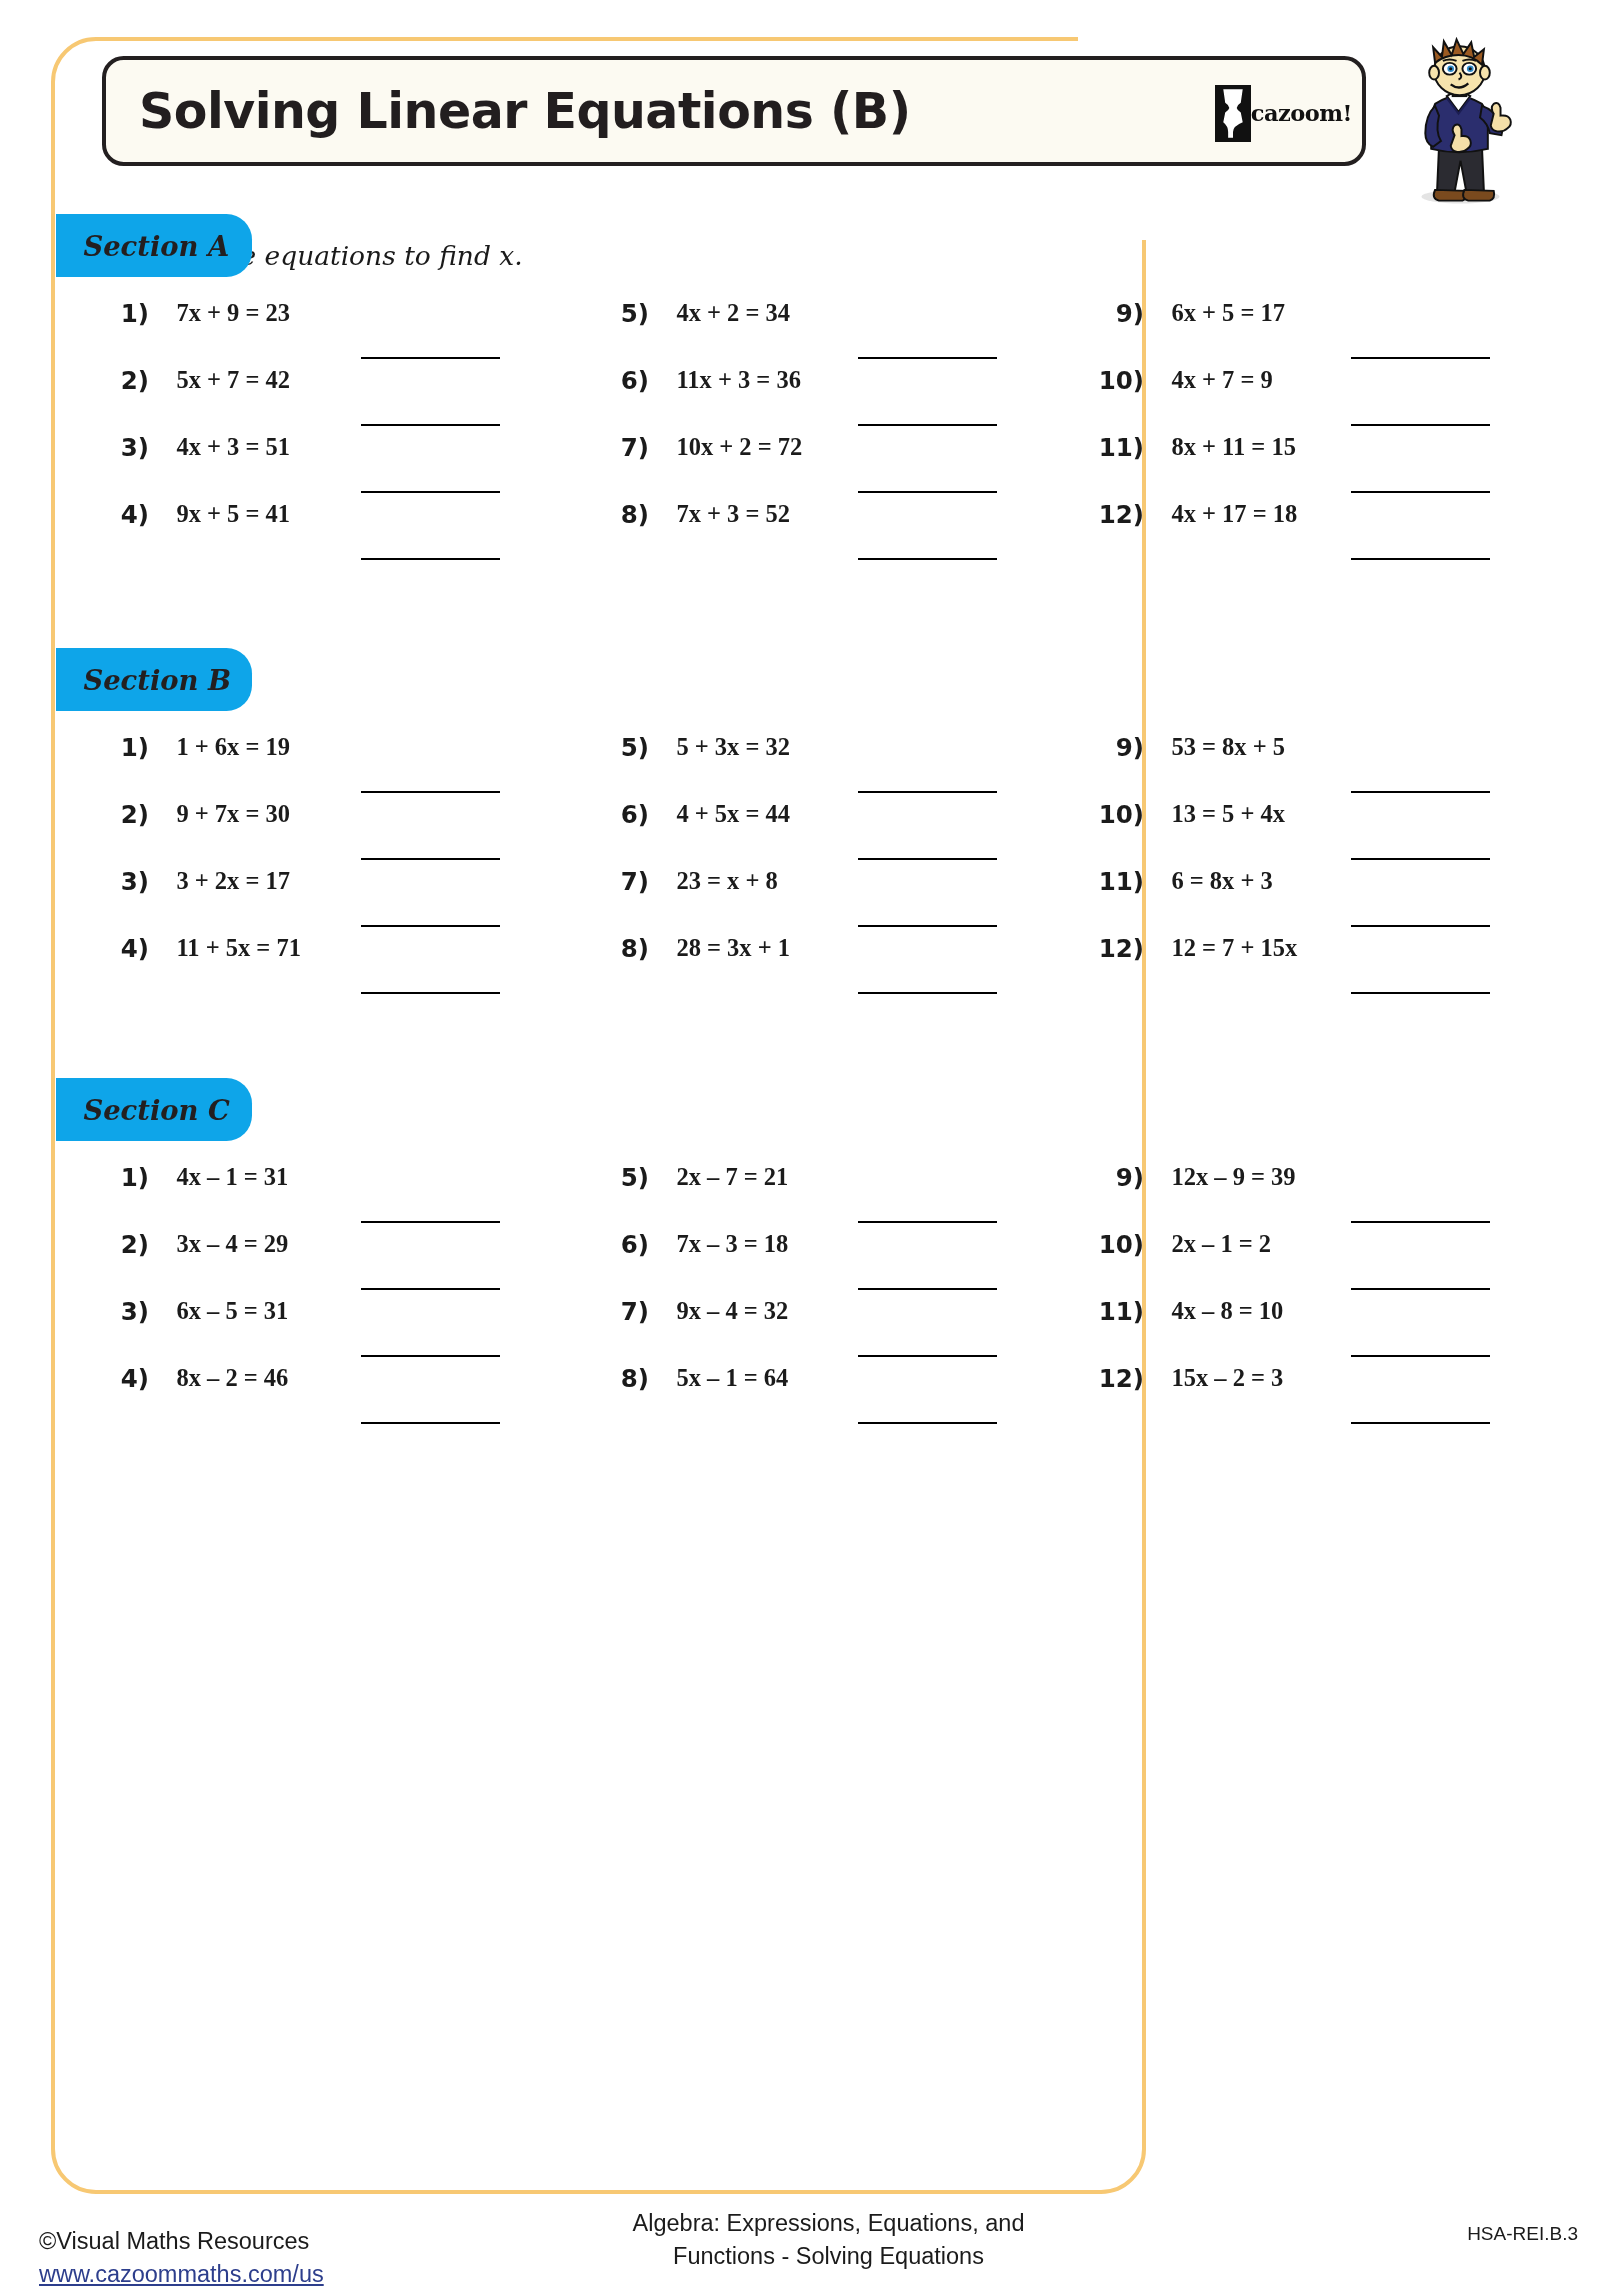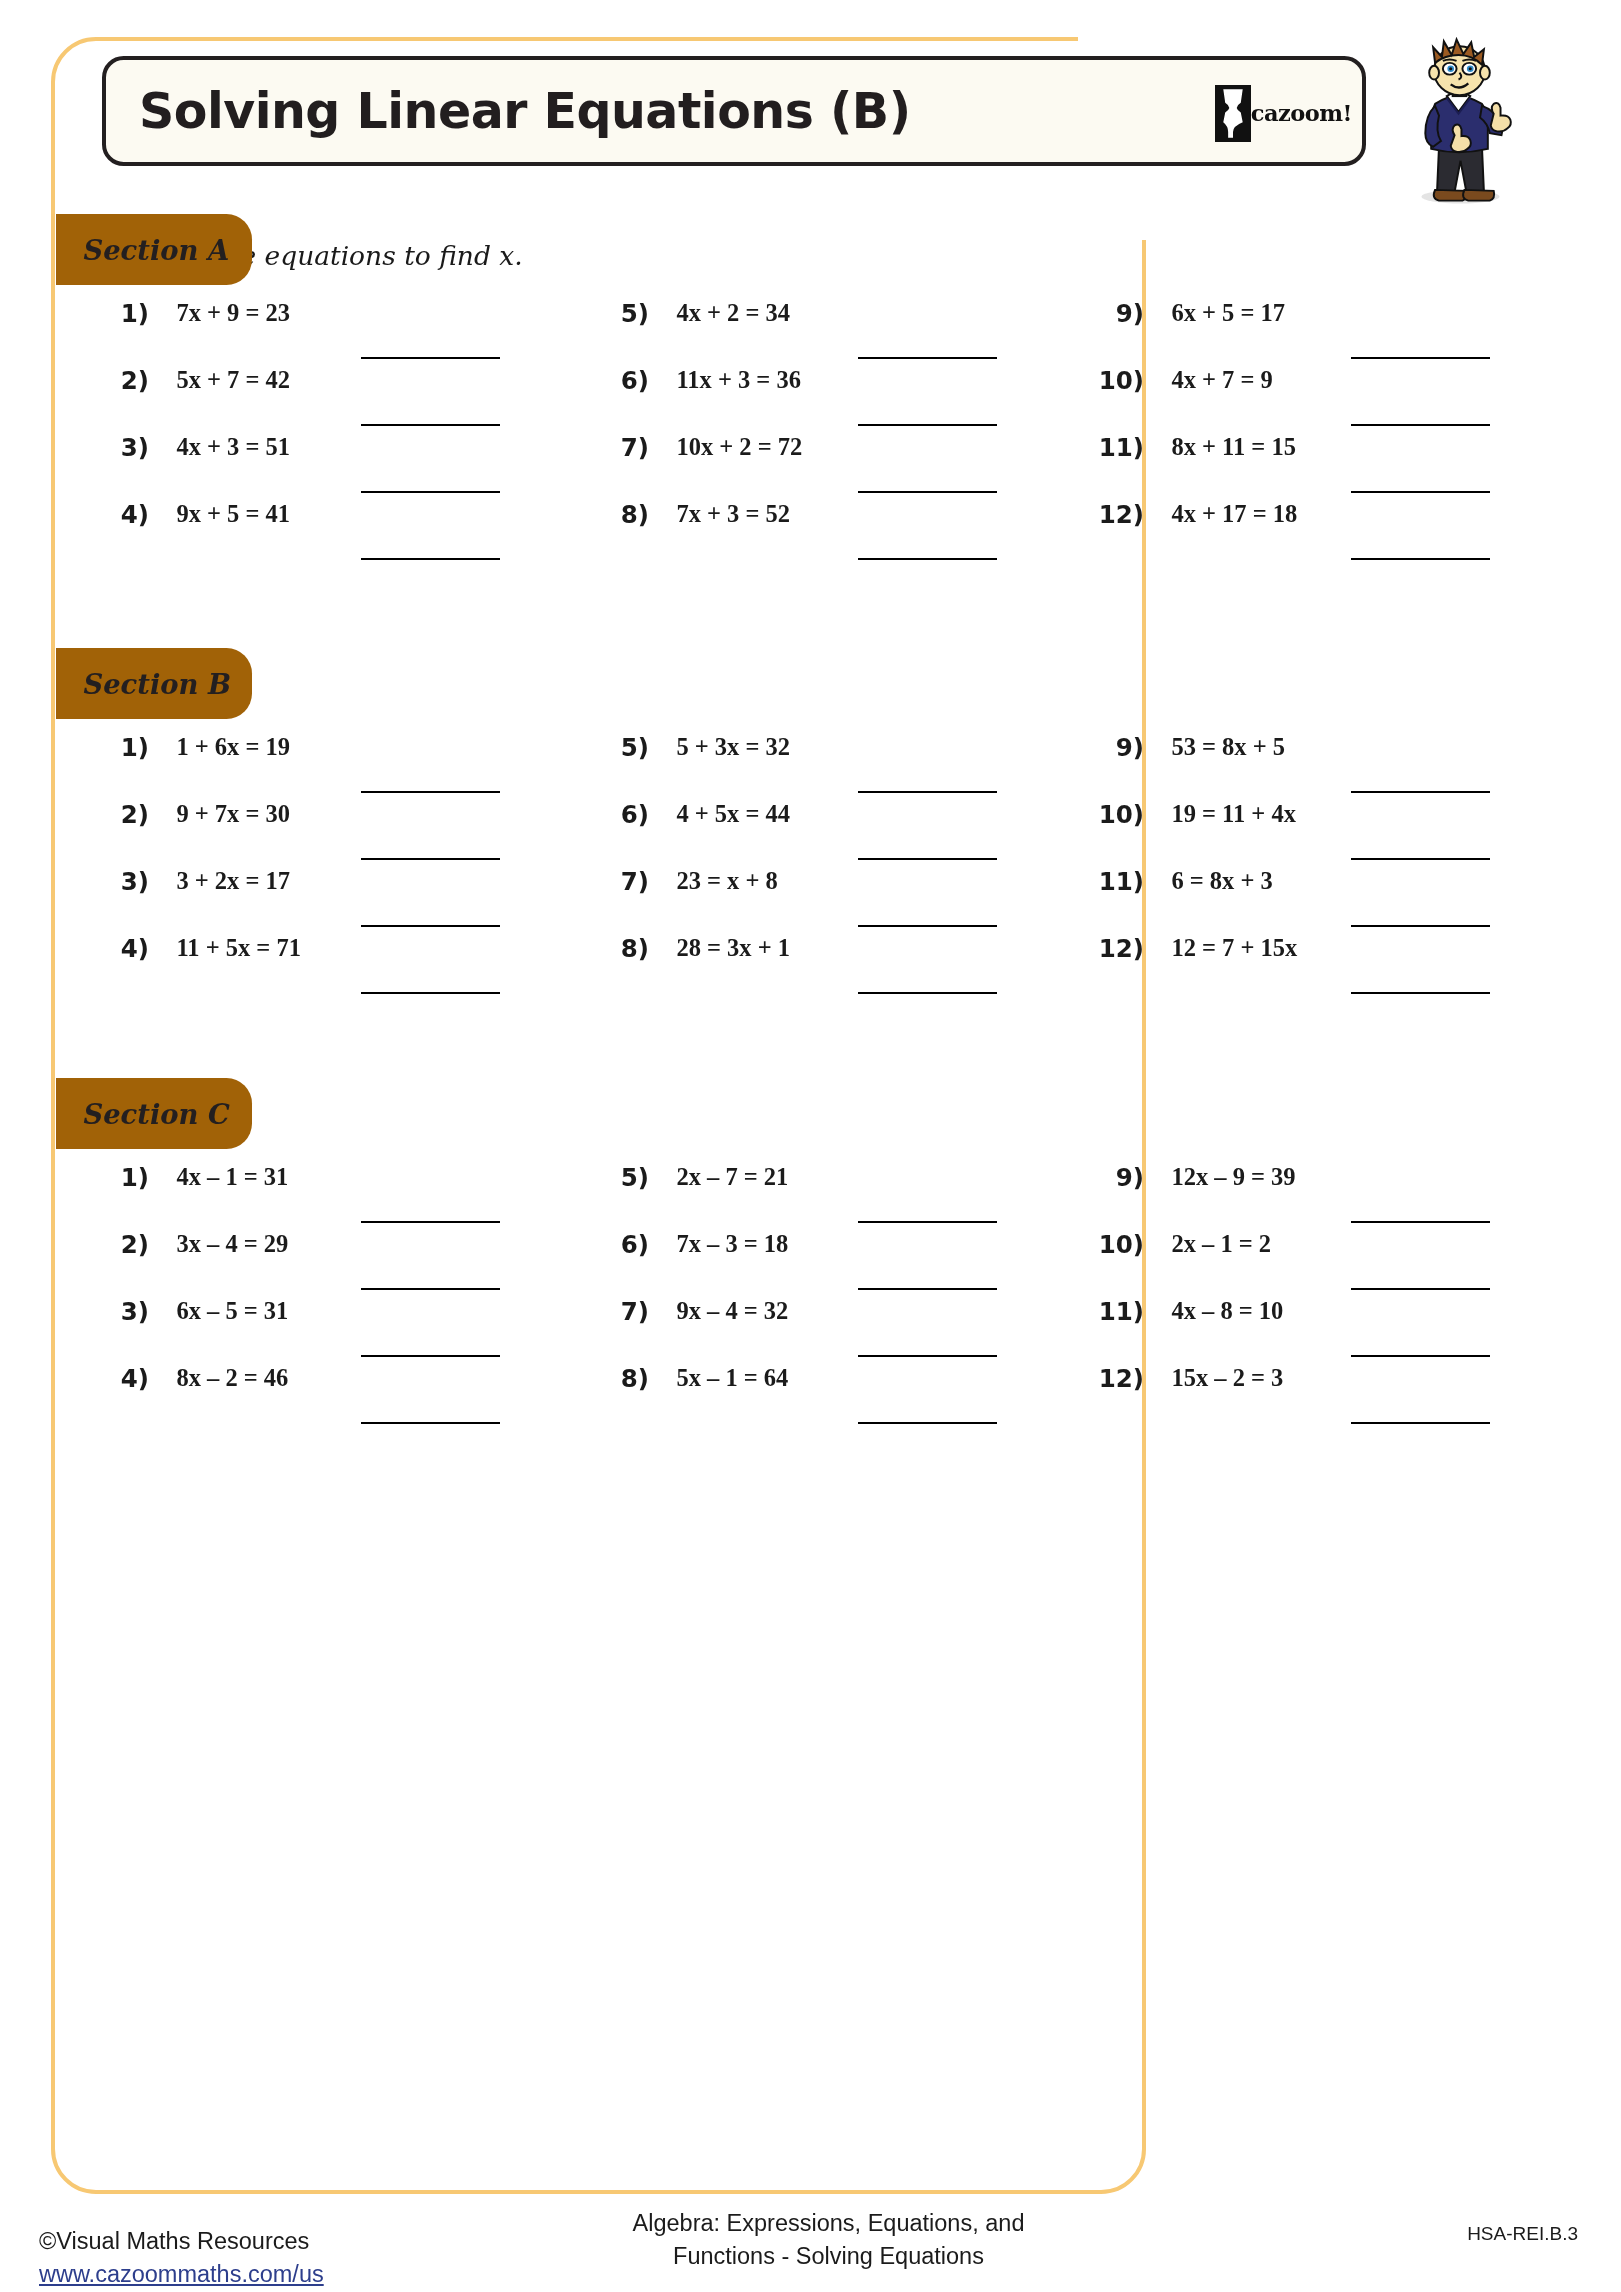--- a/index.html
+++ b/index.html
@@ -114,22 +114,22 @@
     font-style: italic;
     font-size: 26.5px;
     color: #1a1a1a;
   }
 
   
   .section-tab {
     position: absolute;
     left: 56px;
     width: 196px;
-    height: 71px;
-    background: #a16207;
+    height: 63px;
+    background: #0ea5e9;
     border-top-right-radius: 25.5px;
     border-bottom-right-radius: 25.5px;
     display: flex;
     align-items: center;
   }
   .section-tab .label {
     margin-left: 27.4px;
     font-family: "DejaVu Serif", serif;
     font-weight: bold;
     font-style: italic;
@@ -420,21 +420,21 @@
       </div>
     </div>
     <div class="qcol col3">
       <div class="qrow">
         <span class="qnum">9)</span>
         <span class="qeq">53 = 8x + 5</span>
         <span class="qline"></span>
       </div>
       <div class="qrow">
         <span class="qnum">10)</span>
-        <span class="qeq">19 = 11 + 4x</span>
+        <span class="qeq">13 = 5 + 4x</span>
         <span class="qline"></span>
       </div>
       <div class="qrow">
         <span class="qnum">11)</span>
         <span class="qeq">6 = 8x + 3</span>
         <span class="qline"></span>
       </div>
       <div class="qrow">
         <span class="qnum">12)</span>
         <span class="qeq">12 = 7 + 15x</span>

